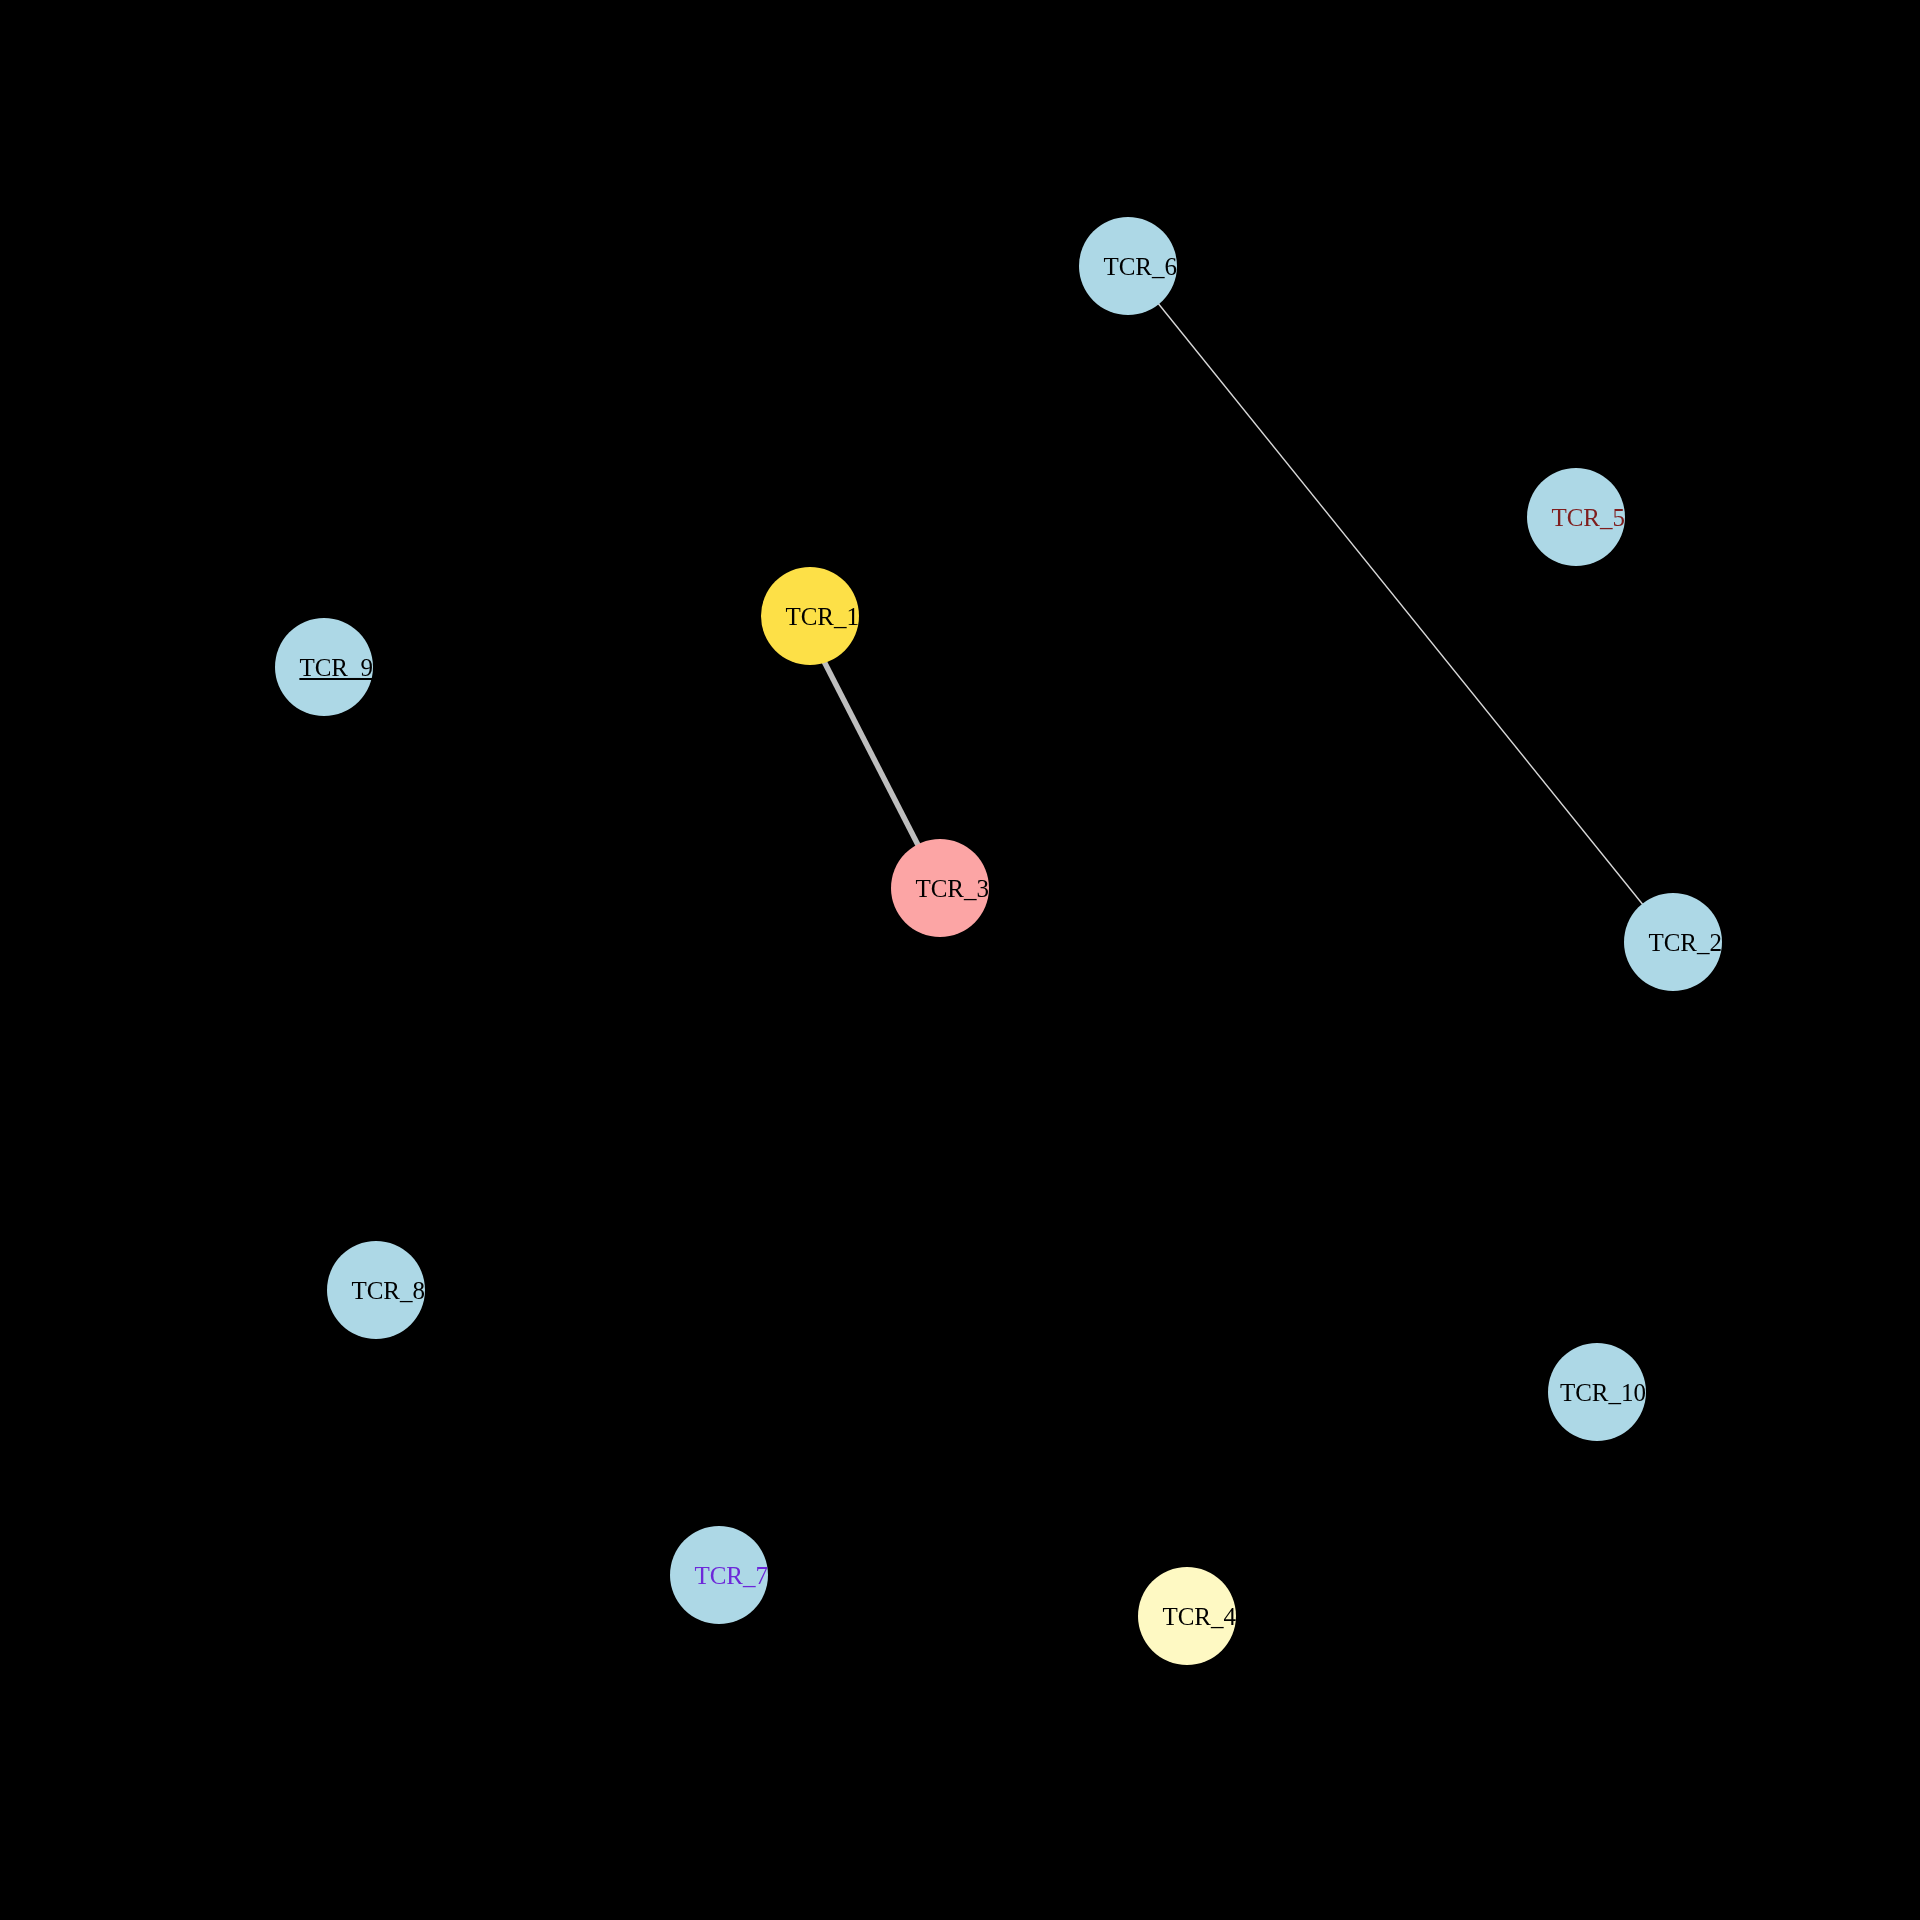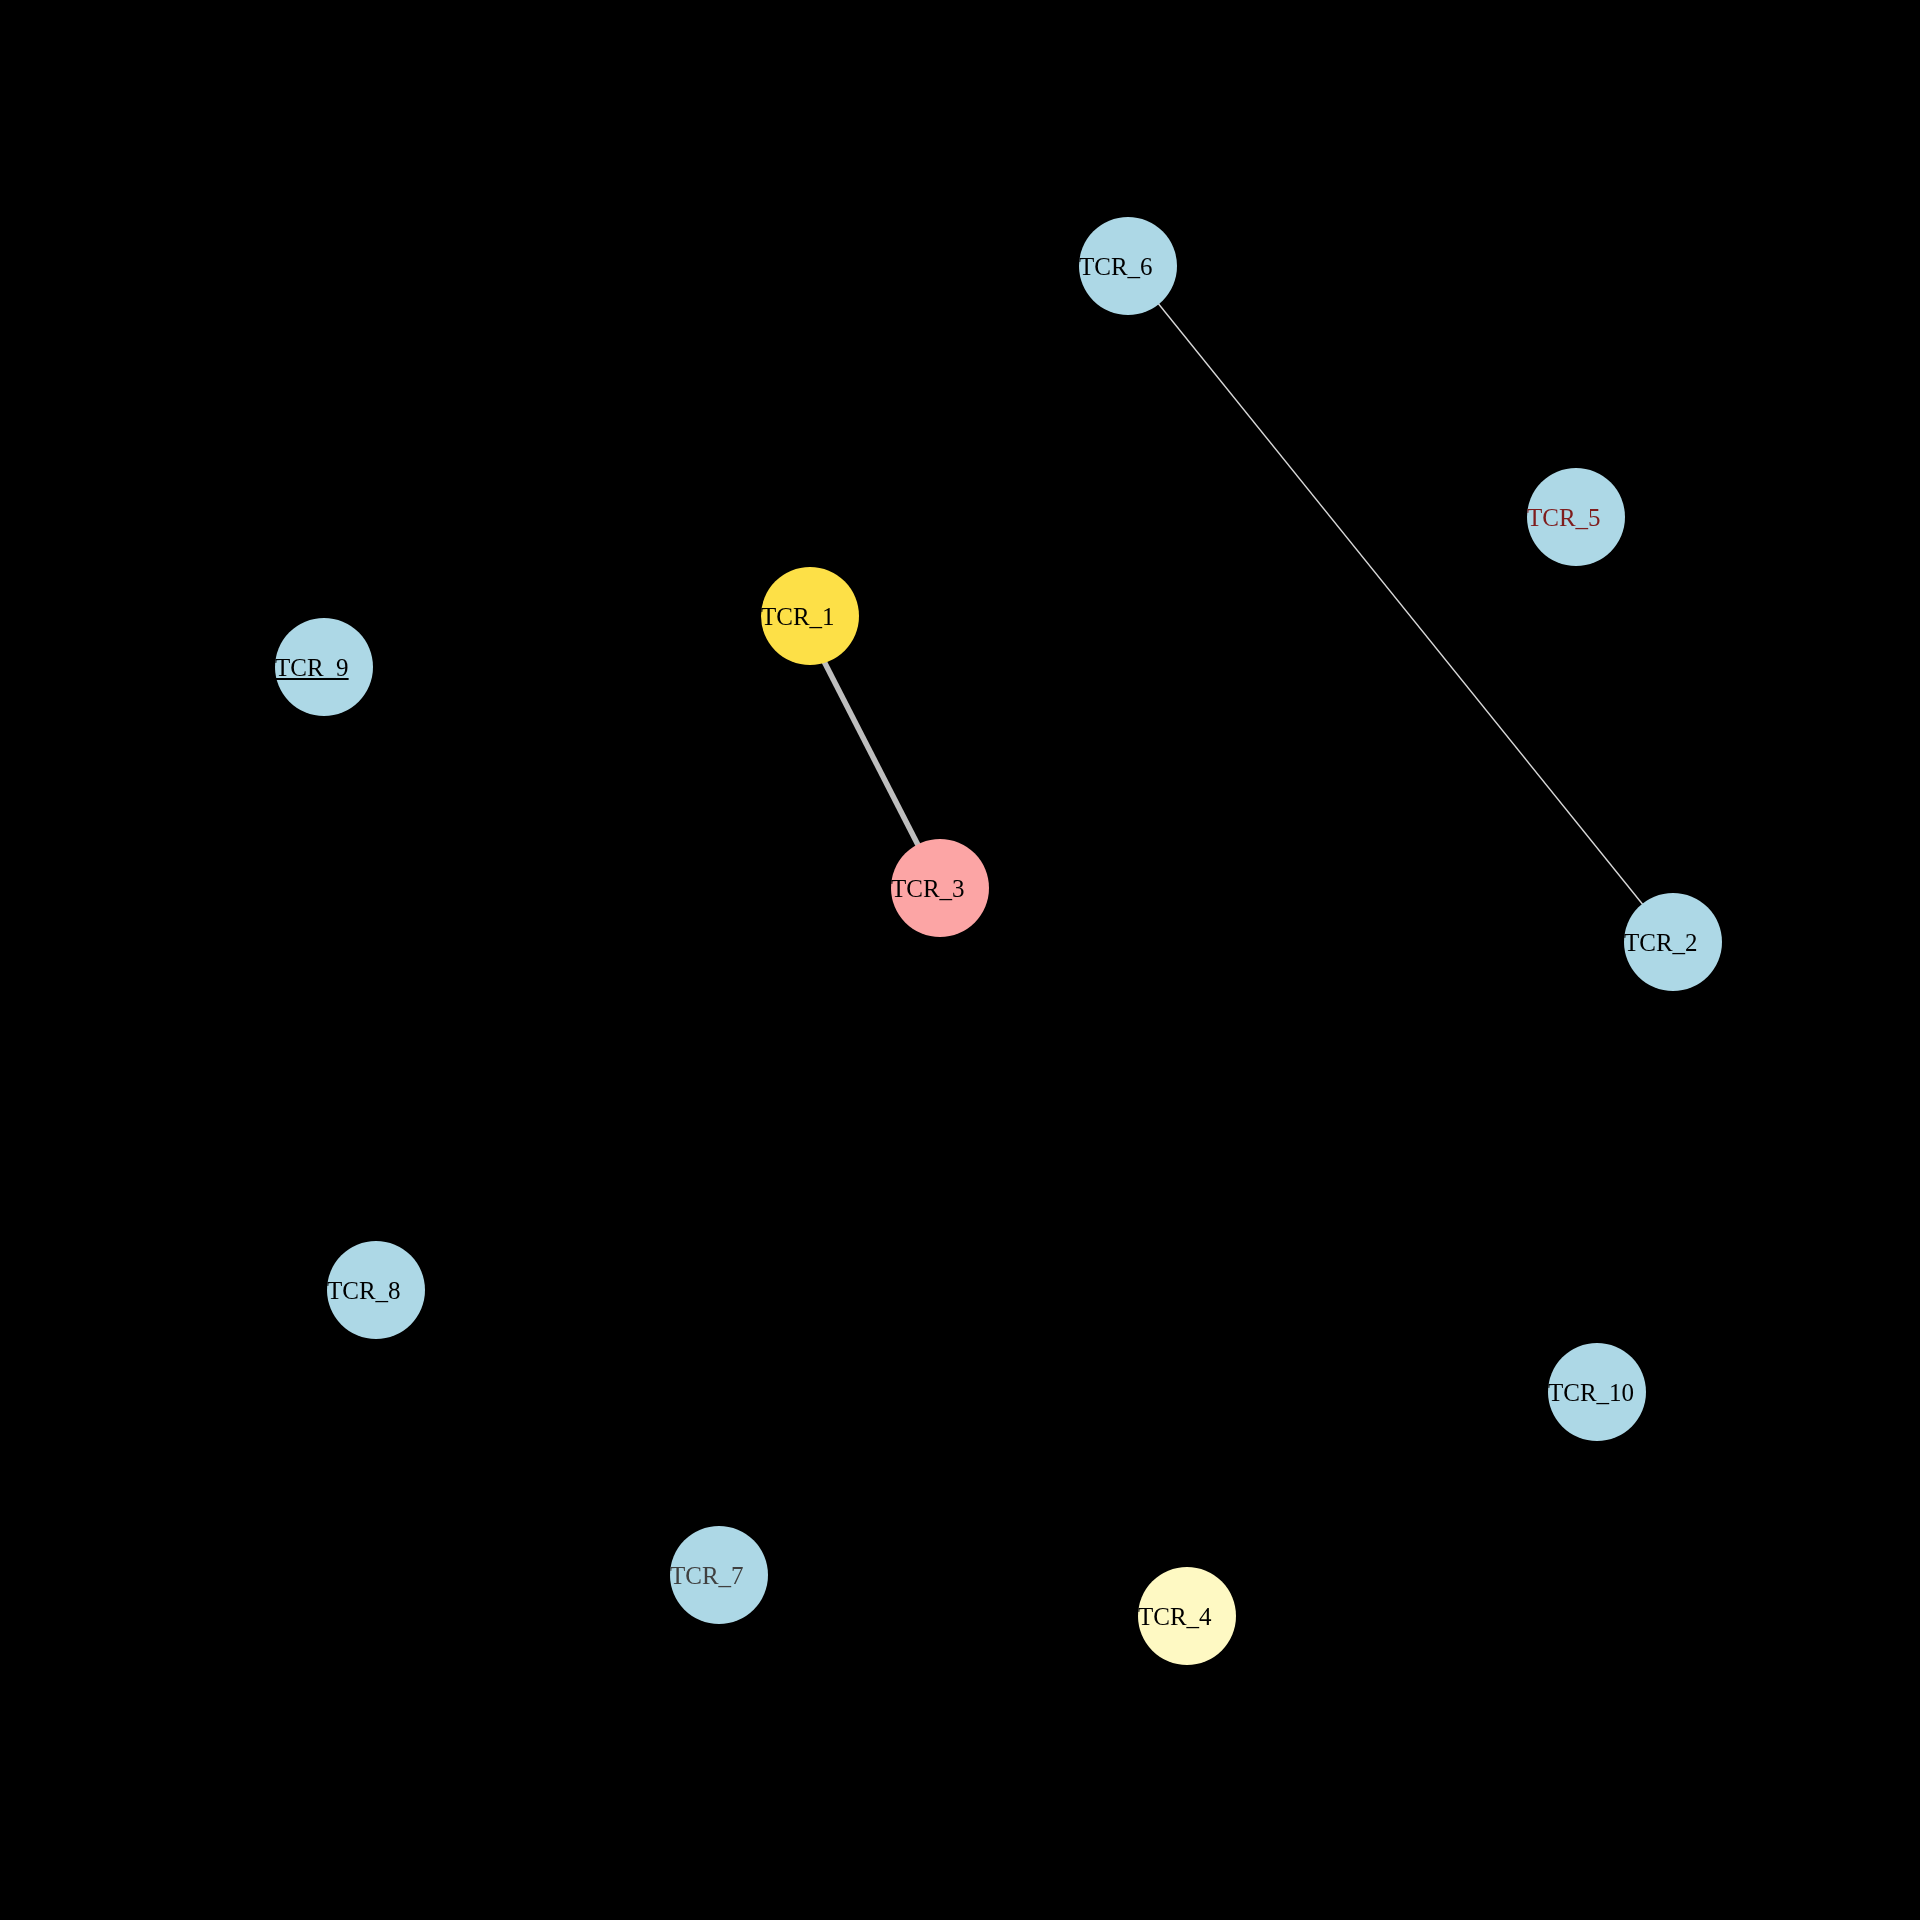--- a/index.html
+++ b/index.html
@@ -21,21 +21,21 @@
     top: 0;
     width: 1920px;
     height: 1920px;
     display: block;
   }
   .node {
     position: absolute;
     border-radius: 50%;
     display: flex;
     align-items: center;
-    justify-content: flex-start;
+    justify-content: flex-end;
     box-sizing: border-box;
   }
   .node-label {
     font-size: 25px;
     line-height: 1;
     color: #000000;
     white-space: nowrap;
     user-select: none;
   }
 </style>
@@ -60,21 +60,21 @@
       <div class="node" style="left: 1138px; top: 1567px; width: 98px; height: 98px; background: #fef9c3;">
         <span class="node-label" style="color: rgb(0, 0, 0);">TCR_4</span>
       </div>
       <div class="node" style="left: 1527px; top: 468px; width: 98px; height: 98px; background: rgb(173, 216, 230);">
         <span class="node-label" style="color: #7f1d1d;">TCR_5</span>
       </div>
       <div class="node" style="left: 1079px; top: 217px; width: 98px; height: 98px; background: rgb(173, 216, 230);">
         <span class="node-label" style="color: rgb(0, 0, 0);">TCR_6</span>
       </div>
       <div class="node" style="left: 670px; top: 1526px; width: 98px; height: 98px; background: rgb(173, 216, 230);">
-        <span class="node-label" style="color: #404040;">TCR_7</span>
+        <span class="node-label" style="color: #6d28d9;">TCR_7</span>
       </div>
       <div class="node" style="left: 327px; top: 1241px; width: 98px; height: 98px; background: rgb(173, 216, 230);">
         <span class="node-label" style="color: rgb(0, 0, 0);">TCR_8</span>
       </div>
       <div class="node" style="left: 275px; top: 618px; width: 98px; height: 98px; background: rgb(173, 216, 230);">
         <span class="node-label" style="color: rgb(0, 0, 0); text-decoration: underline;">TCR_9</span>
       </div>
       <div class="node" style="left: 1548px; top: 1343px; width: 98px; height: 98px; background: rgb(173, 216, 230);">
         <span class="node-label" style="color: rgb(0, 0, 0);">TCR_10</span>
       </div>

